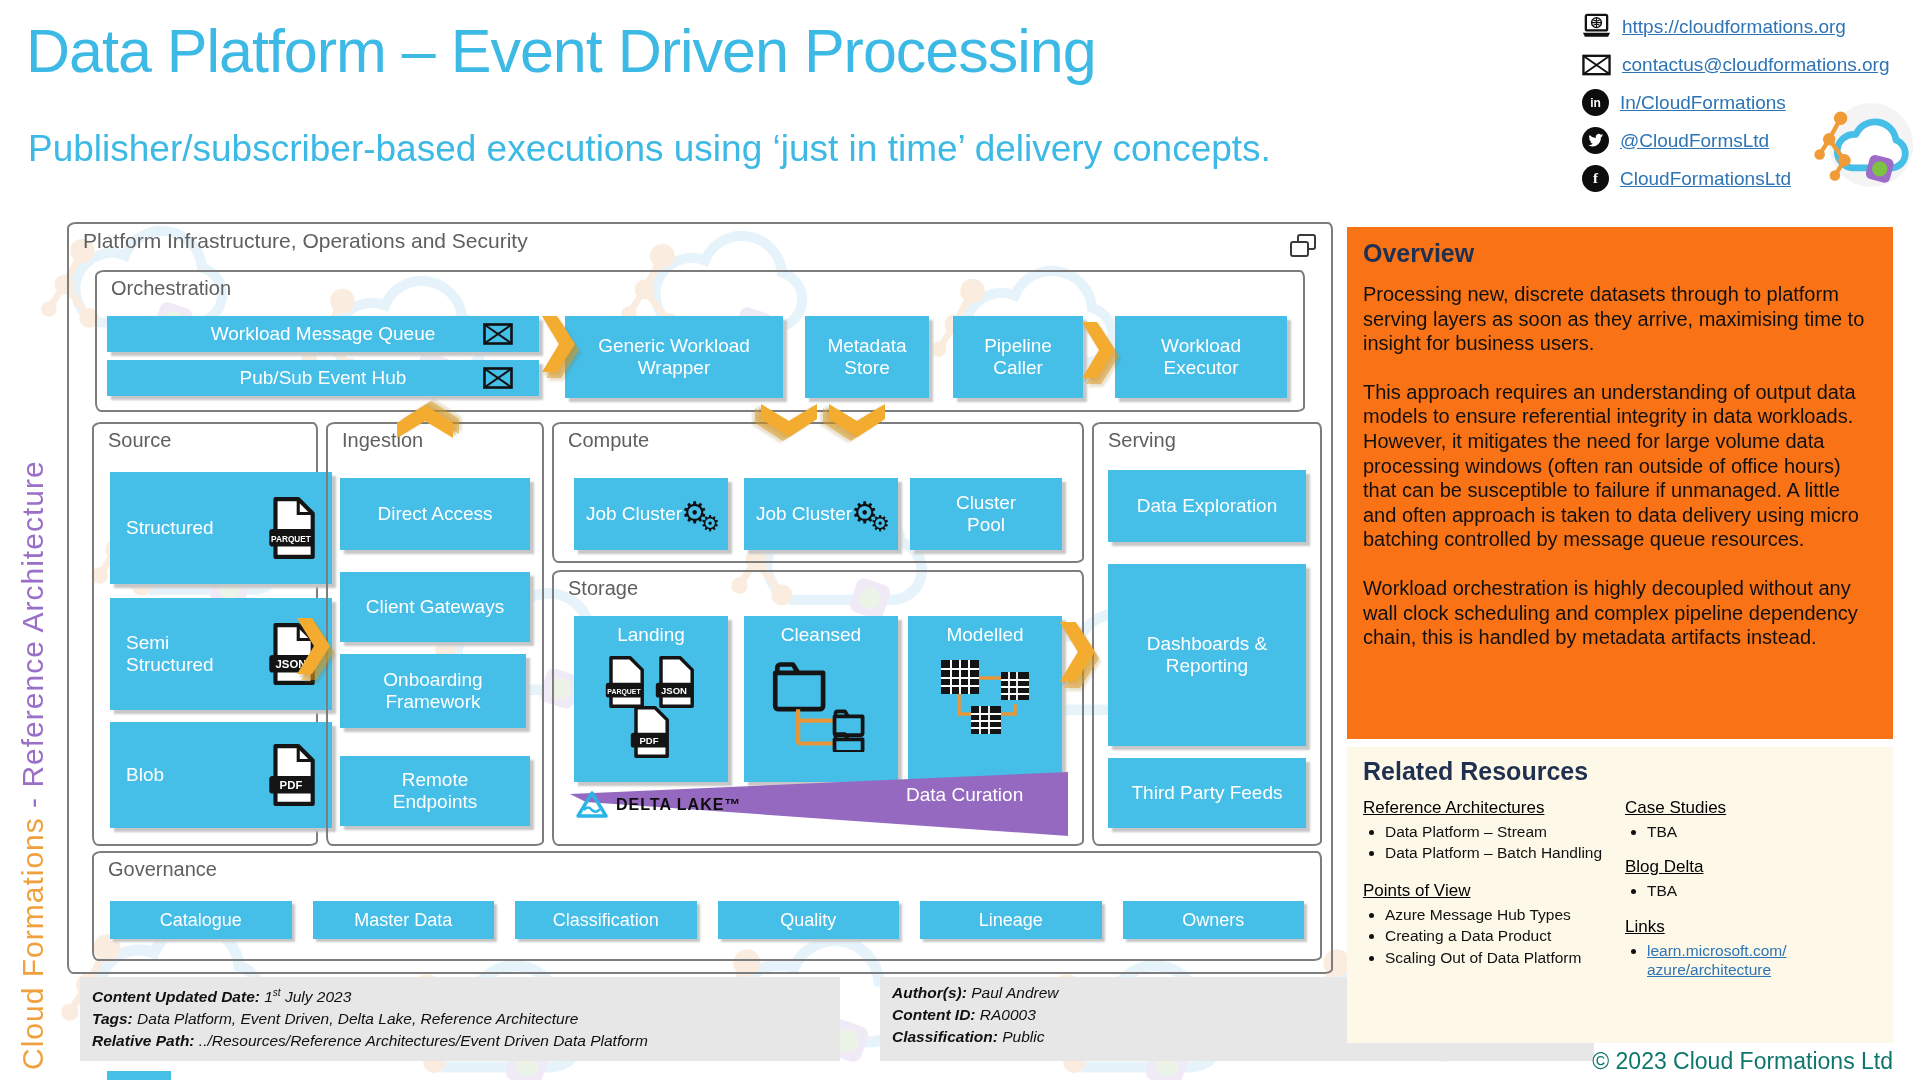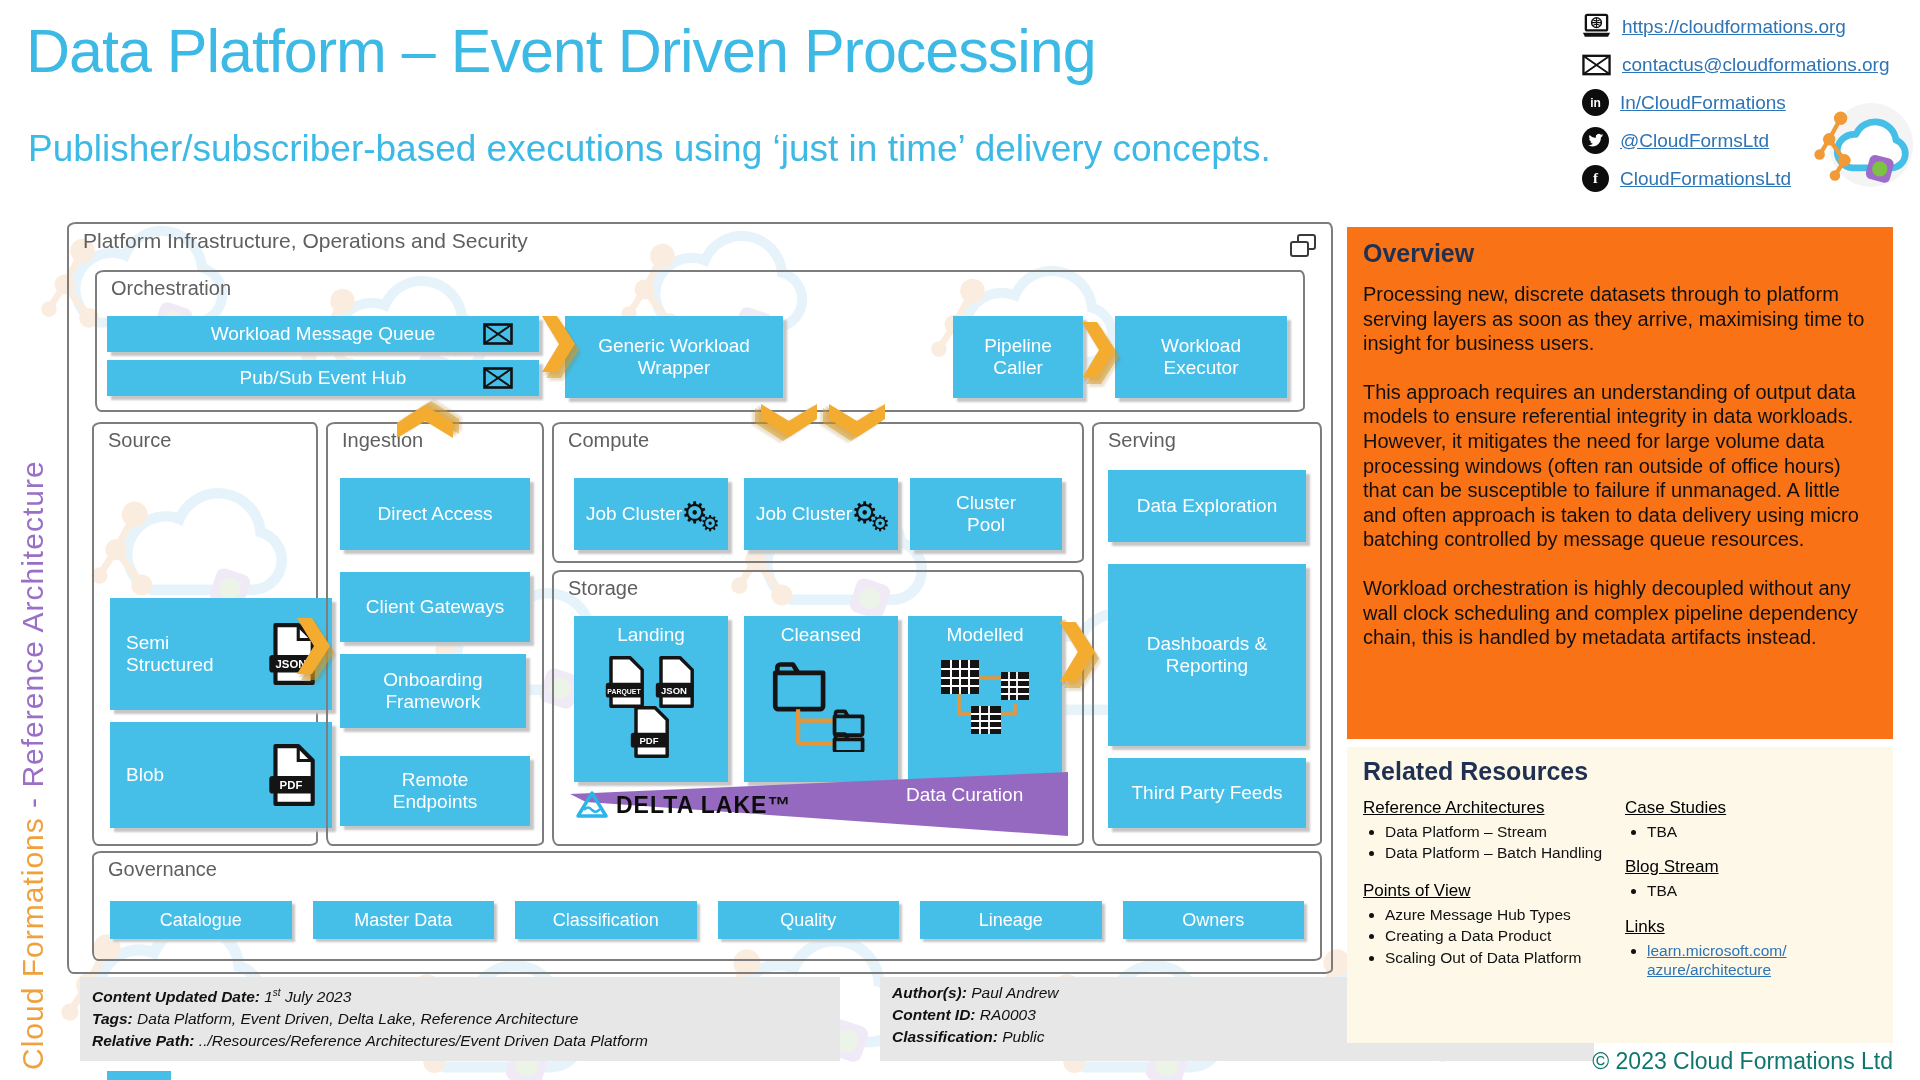--- a/index.html
+++ b/index.html
@@ -36,21 +36,21 @@
   .gears{position:absolute;right:8px;top:50%;transform:translateY(-54%);color:#101010;line-height:1;}
   .gears .g1{font-size:30px;}
   .gears .g2{font-size:22px;margin-left:-8px;position:relative;top:8px;display:inline-block;}
   
   .chev{position:absolute;z-index:4;filter:drop-shadow(2px 3px 1px rgba(150,100,0,.35));}
   .rot90{transform:rotate(90deg);}
   .rot270{transform:rotate(-90deg);}
   
   .curation-text{position:absolute;color:#fff;font-size:19px;z-index:3;}
   .delta{position:absolute;display:flex;align-items:center;gap:8px;z-index:3;}
-  .delta .dl-text{font-size:23px;font-weight:800;letter-spacing:1px;color:#0d0d0d;}
+  .delta .dl-text{font-size:16px;font-weight:800;letter-spacing:1px;color:#0d0d0d;}
   
   .gov-row{position:absolute;left:16px;right:16px;top:48px;display:flex;gap:21px;z-index:2;}
   .gov-btn{flex:1;height:38px;background:#45BEE8;color:#fff;display:flex;align-items:center;justify-content:center;
            font-size:18px;box-shadow:3px 3px 2px #c6c6c6;}
   
   .meta{position:absolute;top:977px;height:74px;background:#E8E7E7;padding:5px 12px;z-index:2;
         font-size:15.5px;line-height:22px;}
   .meta b{font-style:italic;}
   .meta i{font-weight:400;margin-top:6px;}
   .meta sup{font-size:10px;}
@@ -216,20 +216,23 @@
     <div class="box" style="left:10px;top:88px;width:432px;height:36px">
       <span>Pub/Sub Event Hub</span>
       <svg class="env" width="30" height="22" viewBox="0 0 30 22">
         <rect x="1.5" y="1.5" width="27" height="19" fill="none" stroke="#111" stroke-width="2.6"></rect>
         <path d="M2 2 L28 20 M28 2 L2 20" stroke="#111" stroke-width="2" fill="none"></path>
       </svg>
     </div>
     <div class="box" style="left:468px;top:44px;width:218px;height:82px">
       <span style="max-width:170px">Generic Workload Wrapper</span>
     </div>
+    <div class="box" style="left:708px;top:44px;width:124px;height:82px">
+      <span style="max-width:100px">Metadata Store</span>
+    </div>
     <div class="box" style="left:856px;top:44px;width:130px;height:82px">
       <span style="max-width:100px">Pipeline Caller</span>
     </div>
     <div class="box" style="left:1018px;top:44px;width:172px;height:82px">
       <span style="max-width:120px">Workload Executor</span>
     </div>
   </div>
 
   <svg class="chev" style="left:541px;top:316px" width="40" height="62" viewBox="0 0 38 62">
       <use href="#chev-shape"></use>
@@ -244,20 +247,29 @@
   <svg class="chev rot90" style="left:834px;top:392px" width="40" height="62" viewBox="0 0 38 62">
       <use href="#chev-shape"></use>
     </svg>
 
   <svg class="chev rot270" style="left:408px;top:388px" width="40" height="62" viewBox="0 0 38 62">
       <use href="#chev-shape"></use>
     </svg>
 
   <div class="frame" style="left:92px;top:422px;width:222px;height:420px">
     <div class="frame-label">Source</div>
+    <div class="box split" style="left:16px;top:48px;width:190px;height:112px">
+      <span>Structured</span>
+      <svg width="50" height="62" viewBox="0 0 48 60">
+        <path d="M9 2 H31 L45 16 V58 H9 Z" fill="#fff" stroke="#141414" stroke-width="4" stroke-linejoin="round"></path>
+        <path d="M31 2 V16 H45" fill="none" stroke="#141414" stroke-width="3"></path>
+        <rect x="3" y="31" width="42" height="17" rx="3" fill="#141414"></rect>
+        <text x="24" y="43.5" text-anchor="middle" font-size="8" font-weight="bold" fill="#fff" font-family="Liberation Sans,sans-serif">PARQUET</text>
+      </svg>
+    </div>
     <div class="box split" style="left:16px;top:174px;width:190px;height:112px">
       <span style="max-width:92px">Semi Structured</span>
       <svg width="50" height="62" viewBox="0 0 48 60">
         <path d="M9 2 H31 L45 16 V58 H9 Z" fill="#fff" stroke="#141414" stroke-width="4" stroke-linejoin="round"></path>
         <path d="M31 2 V16 H45" fill="none" stroke="#141414" stroke-width="3"></path>
         <rect x="3" y="31" width="42" height="17" rx="3" fill="#141414"></rect>
         <text x="24" y="44" text-anchor="middle" font-size="11" font-weight="bold" fill="#fff" font-family="Liberation Sans,sans-serif">JSON</text>
       </svg>
     </div>
     <div class="box split" style="left:16px;top:298px;width:190px;height:106px">
@@ -440,21 +452,21 @@
           <li>Azure Message Hub Types</li>
           <li>Creating a Data Product</li>
           <li>Scaling Out of Data Platform</li>
         </ul>
       </div>
       <div class="rel-col-b">
         <div class="rel-sub">Case Studies</div>
         <ul>
           <li>TBA</li>
         </ul>
-        <div class="rel-sub" style="margin-top:16px">Blog Stream</div>
+        <div class="rel-sub" style="margin-top:16px">Blog Delta</div>
         <ul>
           <li>TBA</li>
         </ul>
         <div class="rel-sub" style="margin-top:16px">Links</div>
         <ul>
           <li><a href="#" class="bluelink"><span>learn.microsoft.com/</span><br><span>azure/architecture</span></a></li>
         </ul>
       </div>
     </div>
   </div>

